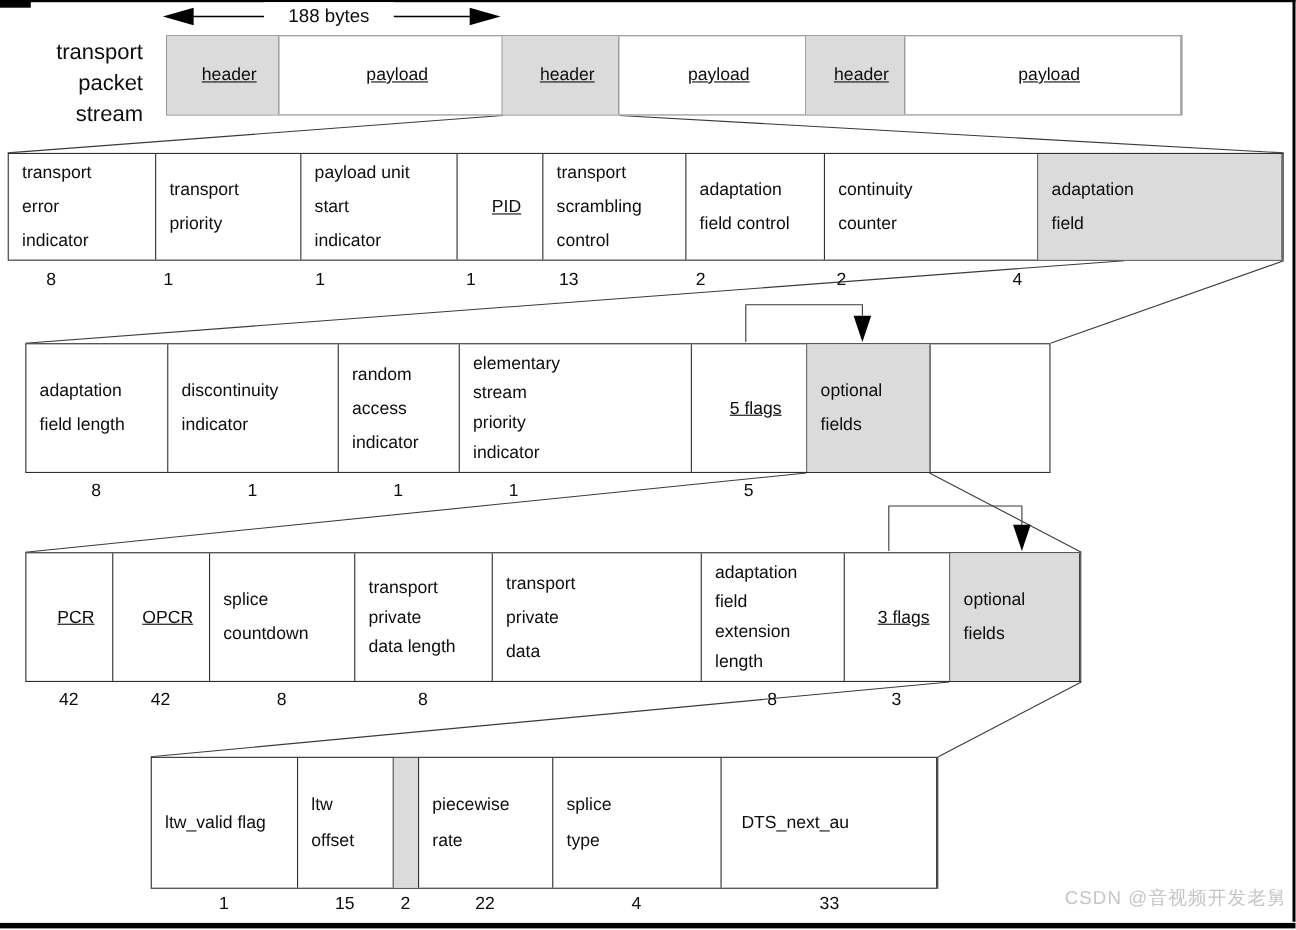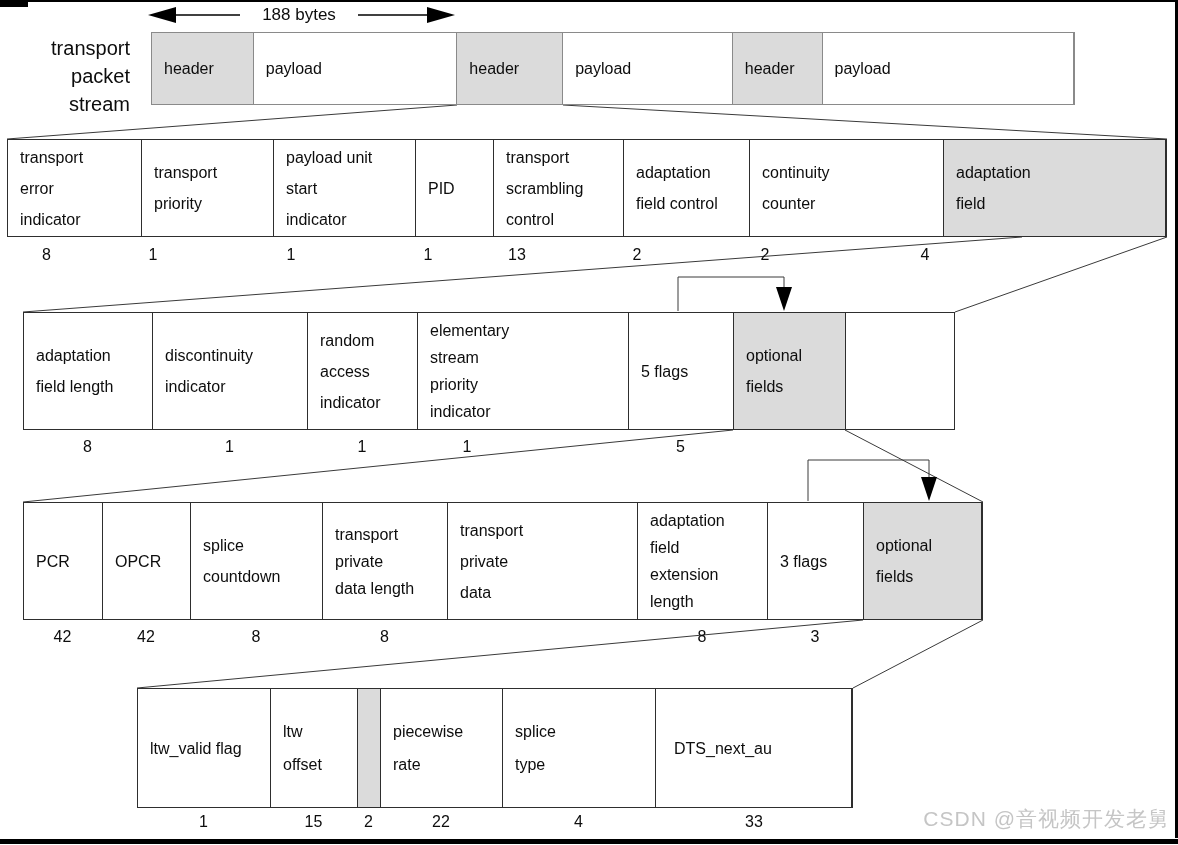--- a/index.html
+++ b/index.html
@@ -8,34 +8,34 @@
     font-family:"Liberation Sans", sans-serif;color:#0d0d0d;overflow:hidden;
   }
   .band{position:absolute;display:flex;box-sizing:border-box;background:#fff;}
   .band.dark{border:1px solid #2e2e2e;}
   .band.light{border:1px solid #8a8a8a;}
   .cell{box-sizing:border-box;display:flex;align-items:center;
         padding-left:12px;font-size:16px;line-height:31px;}
   .band.dark .cell{border-right:1px solid #2e2e2e;}
   .band.light .cell{border-right:1px solid #8a8a8a;}
   .cell:last-child{border-right:none;}
-  .cell.center{justify-content:flex-start;padding-left:12px;}
+  .cell.center{justify-content:center;padding-left:12px;text-decoration:underline;}
   .cell .inner{display:block;}
   .gray{background:#dbdbdb;}
   .lh27{line-height:27px;}
   .lh33{line-height:33px;}
   .bits{position:absolute;font-size:16px;text-align:center;height:20px;}
   #svgoverlay{position:absolute;left:0;top:0;pointer-events:none;}
   .edge{position:absolute;background:#000;}
   #stream-label{position:absolute;left:38px;top:34px;width:92px;
        text-align:right;font-size:20px;line-height:28px;}
   #arrow-label{position:absolute;left:240px;top:2px;width:118px;text-align:center;
        background:#fff;font-size:17px;line-height:26px;}
   #watermark{position:absolute;left:893px;top:805px;width:277px;text-align:right;
-       font-size:21px;color:#c5c5c5;letter-spacing:1px;}
+       font-size:17px;color:#c5c5c5;letter-spacing:1px;}
 </style>
 </head>
 <body>
 
 <div id="stage">
 
   <div class="edge" style="left:0;top:0;width:1178px;height:2px;"></div>
   <div class="edge" style="left:0;top:0;width:28px;height:7px;"></div>
   <div class="edge" style="left:1175px;top:0;width:3px;height:838px;"></div>
   <div class="edge" style="left:0;top:839px;width:1178px;height:5px;"></div>

